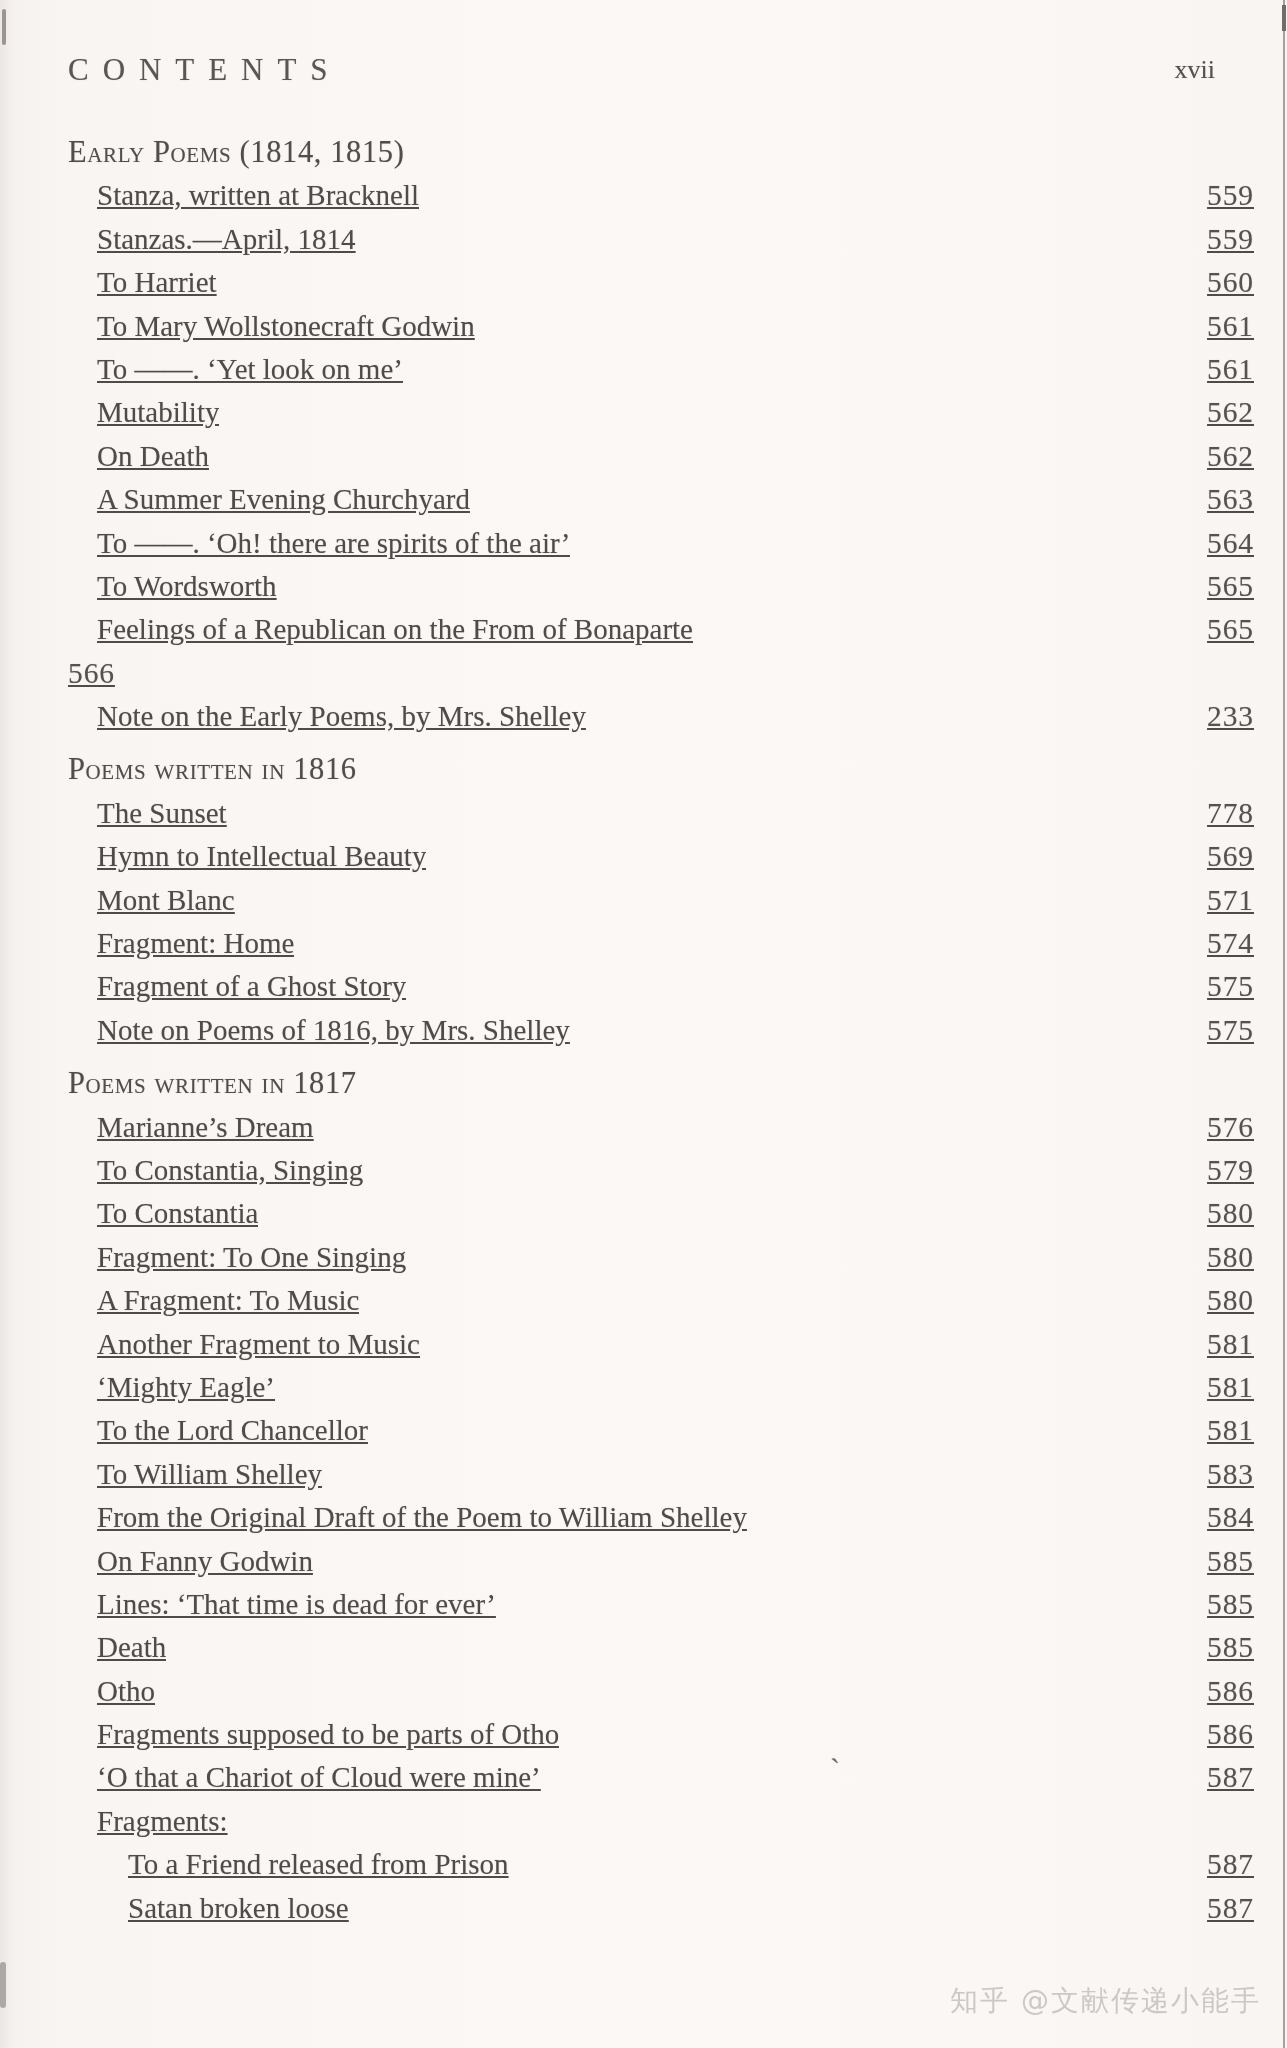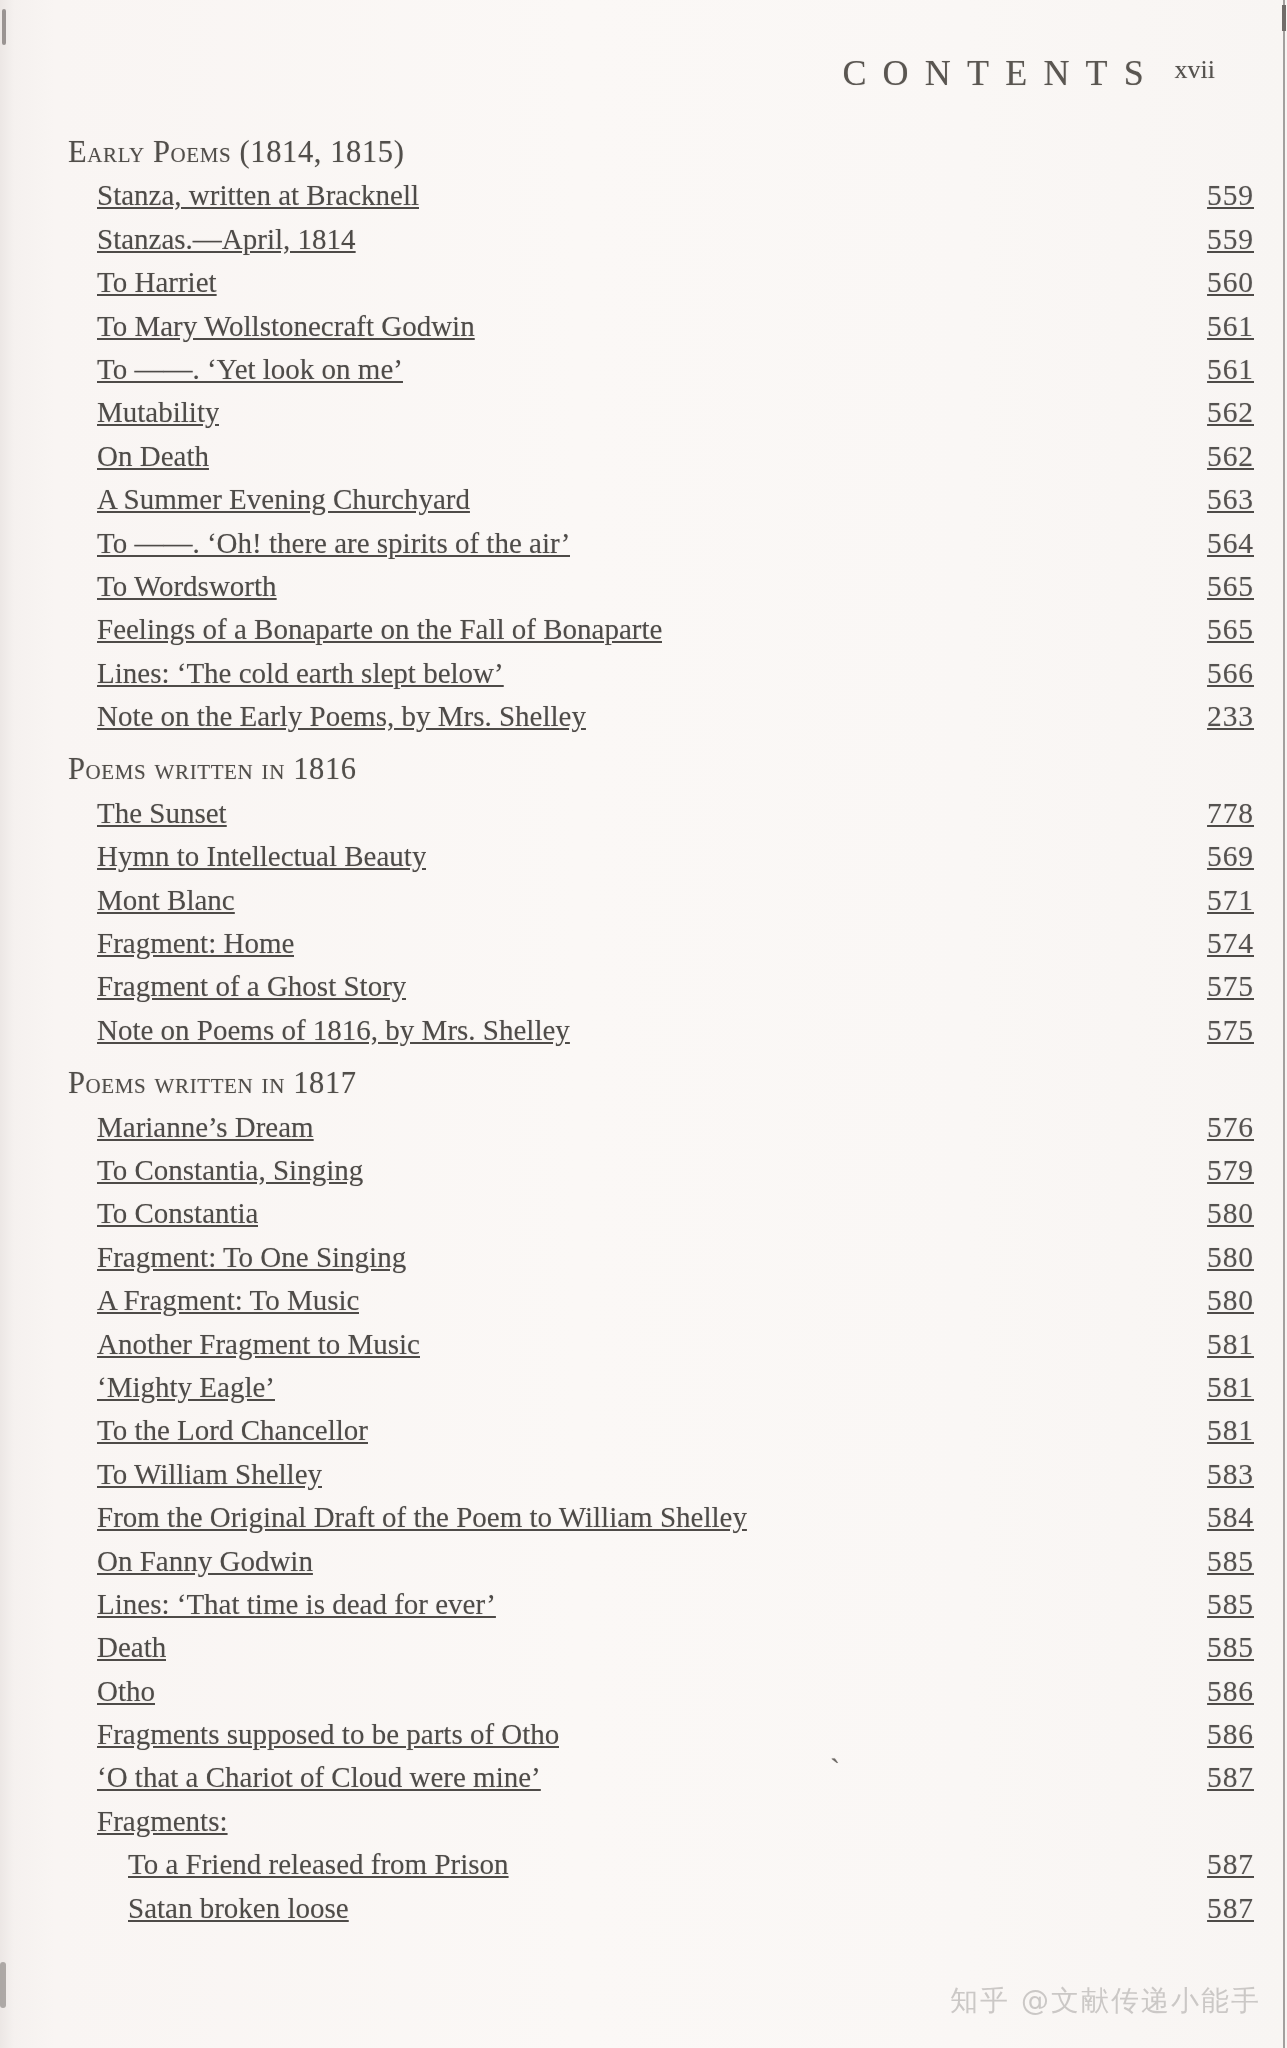--- a/index.html
+++ b/index.html
@@ -22,22 +22,22 @@
   .header {
     position: relative;
     height: 46px;
     margin: 52px 72px 33px 68px;
   }
   .title {
     position: absolute;
     left: 0;
     right: 55px;
     top: 0;
-    text-align: right;
-    font-size: 36px;
+    text-align: left;
+    font-size: 31px;
     letter-spacing: 0.45em;
     color: #5a5651;
   }
   .folio {
     position: absolute;
     right: 0;
     top: 3px;
     font-size: 26px;
     color: #55524e;
   }
@@ -187,26 +187,25 @@
     <span class="entry-title">To ——. ‘Oh! there are spirits of the air’</span>
     <span class="entry-page">564</span>
   </div>
 
   <div class="toc-entry">
     <span class="entry-title">To Wordsworth</span>
     <span class="entry-page">565</span>
   </div>
 
   <div class="toc-entry">
-    <span class="entry-title">Feelings of a Bonaparte on the Fall of Bonaparte</span>
+    <span class="entry-title">Feelings of a Republican on the From of Bonaparte</span>
     <span class="entry-page">565</span>
   </div>
 
   <div class="toc-entry">
-    <span class="entry-title">Lines: ‘The cold earth slept below’</span>
     <span class="entry-page">566</span>
   </div>
 
   <div class="toc-entry">
     <span class="entry-title">Note on the Early Poems, by Mrs. Shelley</span>
     <span class="entry-page">233</span>
   </div>
 </div>
   </section>
 

